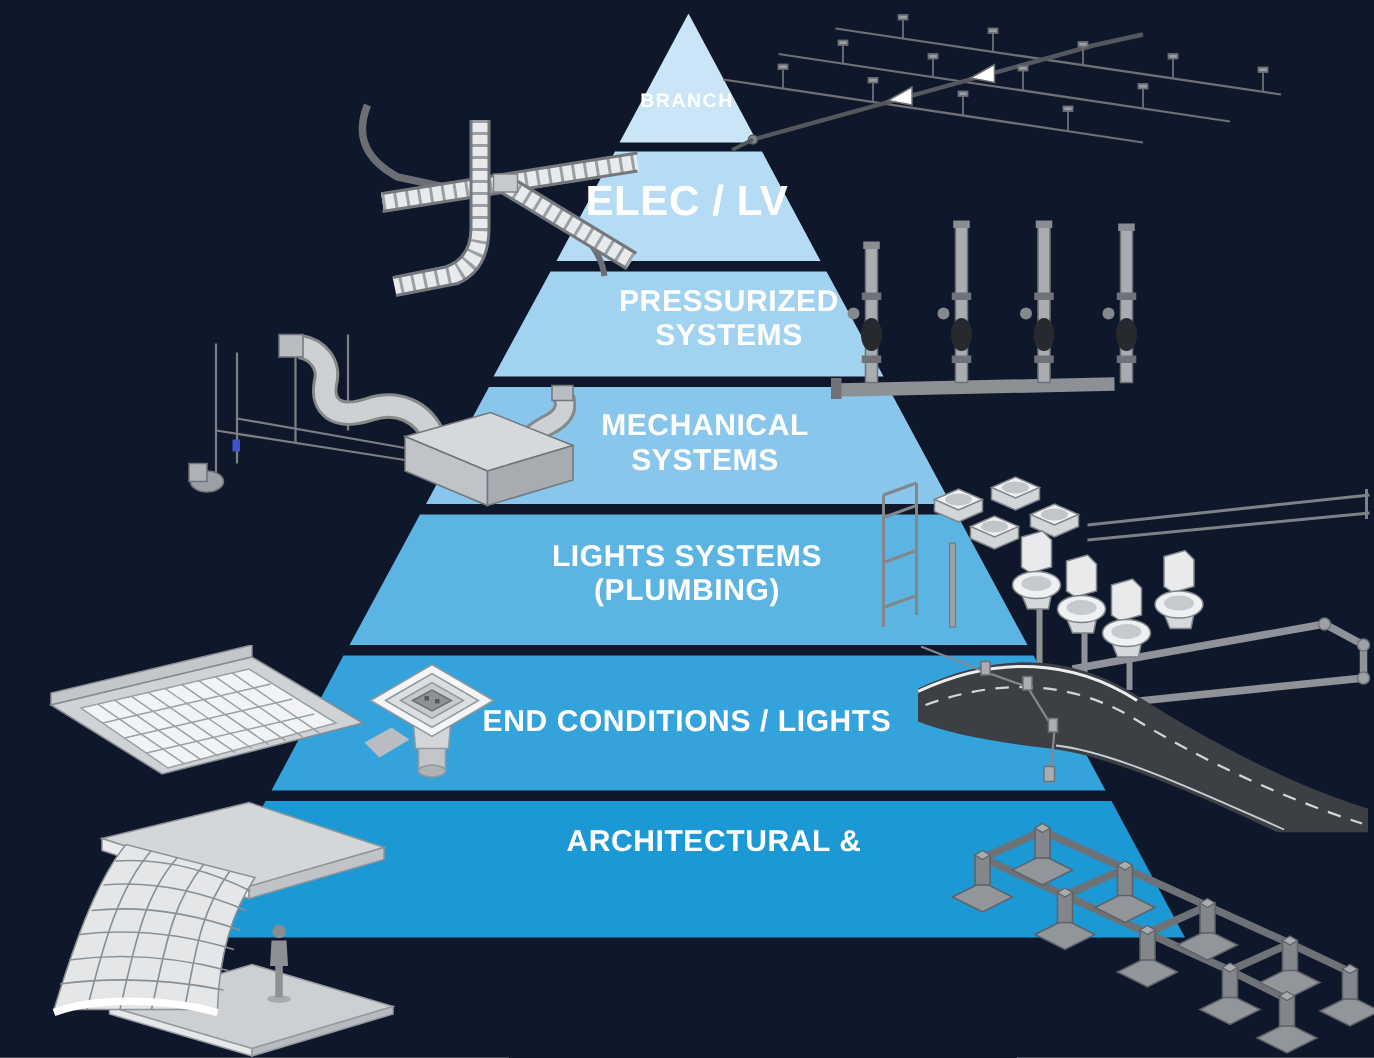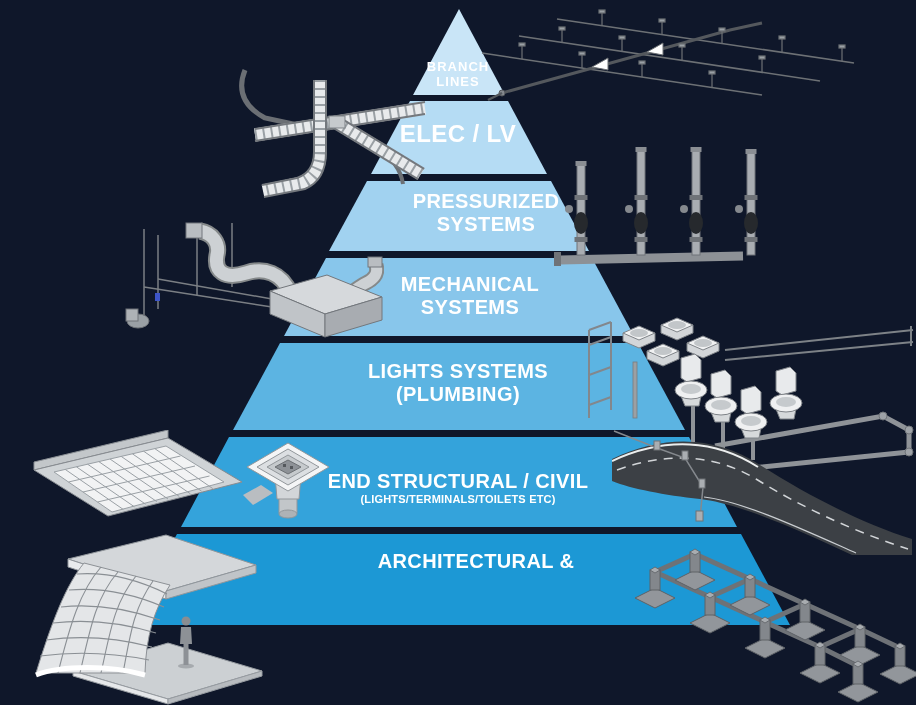--- a/index.html
+++ b/index.html
@@ -4,21 +4,21 @@
 <style>
   html,body{margin:0;padding:0;}
   body{font-family:"Liberation Sans",sans-serif;background:#fff;}
   #stage{position:relative;width:916px;height:705px;background:#0f172a;overflow:hidden;}
   #pyramid-svg{position:absolute;left:0;top:0;}
   .illus{position:absolute;}
   .lvl-label{position:absolute;left:0;width:916px;text-align:center;color:#fff;
              font-weight:bold;letter-spacing:.4px;}
   .lvl-label .ln{display:block;}
   #lab0{top:59px;font-size:13px;line-height:15px;letter-spacing:1px;}
-  #lab1{top:120px;font-size:24px;line-height:28px;}
+  #lab1{top:120px;font-size:28px;line-height:28px;}
   #lab2{top:190px;font-size:20px;line-height:23px;padding-left:28px;}
   #lab3{top:273px;font-size:20px;line-height:23px;padding-left:12px;}
   #lab4{top:360px;font-size:20px;line-height:23px;}
   #lab5{top:470px;font-size:20px;line-height:23px;}
   #lab5 .sub{display:block;font-size:11px;line-height:13px;letter-spacing:.2px;}
   #lab6{top:548px;font-size:20px;line-height:27px;padding-left:18px;}
 </style>
 </head>
 <body style="background: rgb(255, 255, 255);">
 
@@ -314,38 +314,36 @@
     <use href="#ftg" x="55" y="58"></use>
       <use href="#ftg" x="110" y="83"></use>
     <use href="#ftg" x="165" y="108"></use>
       <use href="#ftg" x="220" y="133"></use>
     <use href="#ftg" x="258" y="152"></use>
       <use href="#ftg" x="300" y="134"></use>
   </svg>
 
   <div class="lvl-label" id="lab0" style="color: rgb(255, 255, 255);">
     <span class="ln">BRANCH</span>
-    <span class="ln">LINES</span>
   </div>
   <div class="lvl-label" id="lab1" style="color: rgb(255, 255, 255);">
     <span class="ln">ELEC / LV</span>
   </div>
   <div class="lvl-label" id="lab2" style="color: rgb(255, 255, 255);">
     <span class="ln">PRESSURIZED</span>
     <span class="ln">SYSTEMS</span>
   </div>
   <div class="lvl-label" id="lab3" style="color: rgb(255, 255, 255);">
     <span class="ln">MECHANICAL</span>
     <span class="ln">SYSTEMS</span>
   </div>
   <div class="lvl-label" id="lab4" style="color: rgb(255, 255, 255);">
     <span class="ln">LIGHTS SYSTEMS</span>
     <span class="ln">(PLUMBING)</span>
   </div>
   <div class="lvl-label" id="lab5" style="color: rgb(255, 255, 255);">
-    <span class="ln">END STRUCTURAL / CIVIL</span>
-    <span class="sub">(LIGHTS/TERMINALS/TOILETS ETC)</span>
+    <span class="ln">END CONDITIONS / LIGHTS</span>
   </div>
   <div class="lvl-label" id="lab6" style="color: rgb(255, 255, 255);">
     <span class="ln">ARCHITECTURAL &amp;</span>
   </div>
 
 </div>
 
 </body></html>

